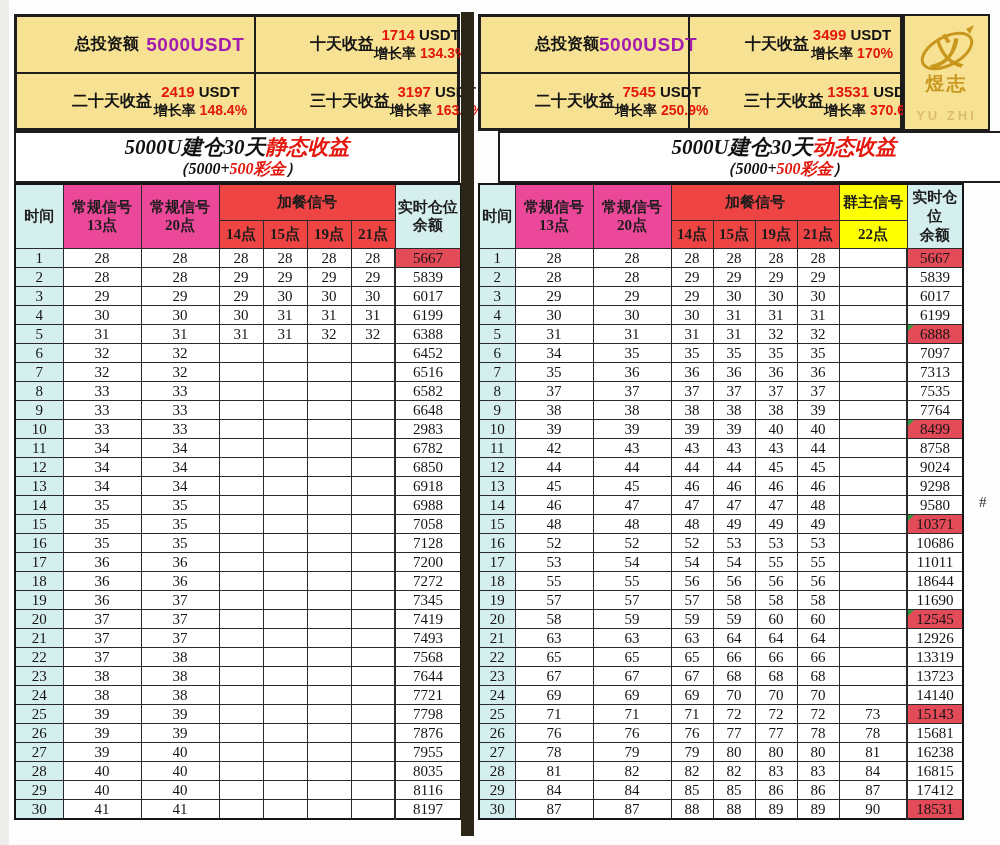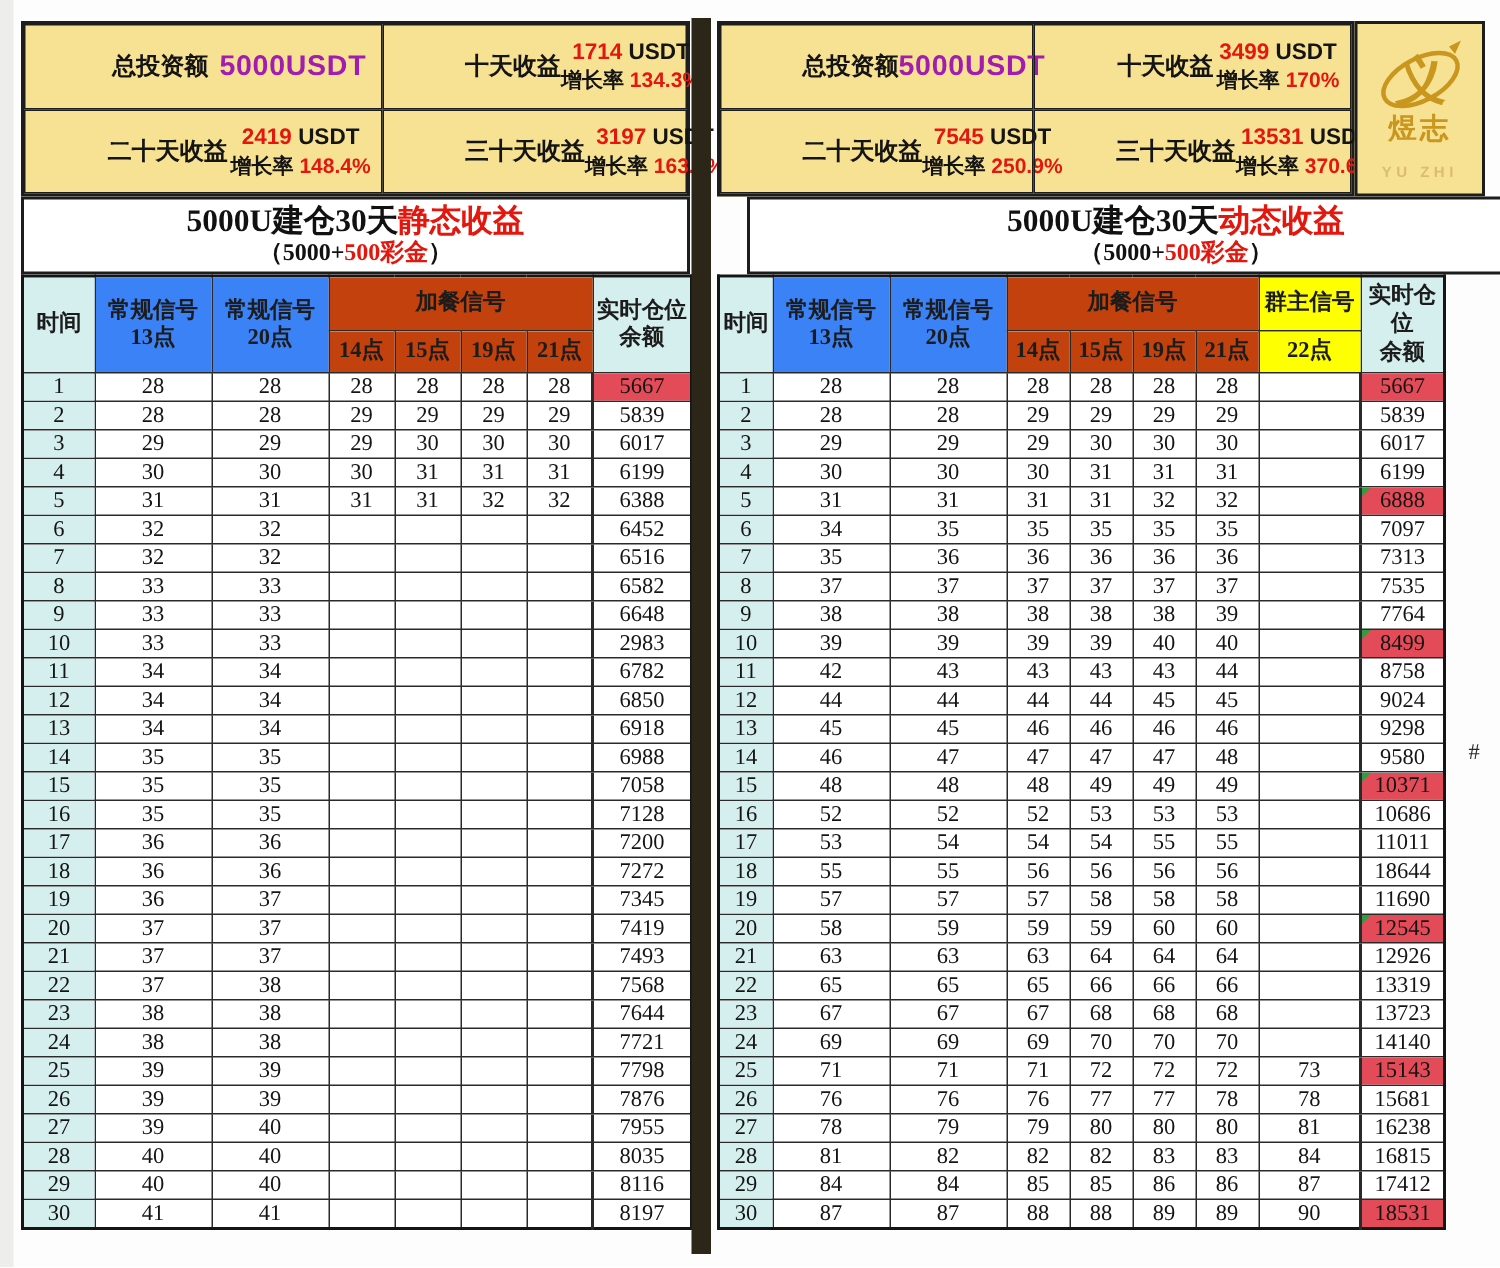--- a/index.html
+++ b/index.html
@@ -17,40 +17,40 @@
   .gval .line1{font-size:15px;font-weight:bold;color:#141414;white-space:nowrap;}
   .gval .line2{font-size:14px;font-weight:bold;color:#141414;white-space:nowrap;}
   .red{color:#e3170d;}
 
   
   .logo-cell{position:absolute;left:903px;top:14px;width:87px;height:117px;background:#f7e294;
              border:2px solid #1d1d1d;box-sizing:border-box;display:flex;flex-direction:column;
              align-items:center;justify-content:center;}
   .logo-name{font-family:"Liberation Serif","DejaVu Serif",serif;font-size:19px;font-weight:bold;
              color:#c9961e;letter-spacing:2px;margin-top:-4px;}
-  .logo-latin{font-size:10px;font-weight:bold;color:#dcbd6e;letter-spacing:3px;margin-top:11px;}
+  .logo-latin{font-size:13px;font-weight:bold;color:#dcbd6e;letter-spacing:3px;margin-top:11px;}
 
   
   .titleband{position:absolute;background:#ffffff;border:2px solid #1d1d1d;box-sizing:border-box;
              display:flex;flex-direction:column;align-items:center;justify-content:center;
-             font-family:"Liberation Serif","DejaVu Serif",serif;}
+             font-family:"Liberation Serif","DejaVu Serif",serif;font-style:italic;}
   .titleband .t1{font-size:21px;font-weight:bold;color:#111;line-height:1.1;}
   .titleband .t2{font-size:16px;font-weight:bold;color:#111;line-height:1.2;}
 
   
   .tablewrap{position:absolute;}
   table.grid{border-collapse:collapse;table-layout:fixed;background:#ffffff;border:2px solid #151515;
              font-family:"Liberation Serif","DejaVu Serif",serif;}
   table.grid th,table.grid td{border:1px solid #2a2a2a;text-align:center;padding:0;margin:0;
              overflow:hidden;position:relative;box-sizing:border-box;}
   table.grid th{font-size:15px;font-weight:bold;color:#1c1c1c;line-height:1.25;}
   table.grid td{height:19px;line-height:18px;font-size:15px;color:#141414;}
   .h-cyan{background:#d4efed;}
-  .h-yel{background:#3b82f6;}
-  .h-red{background:#c2410c;color:#241a10;}
+  .h-yel{background:#ec4899;}
+  .h-red{background:#ef4444;color:#241a10;}
   .h-bright{background:#feff01;}
   .c-day{background:#d4efed;}
   .c-bal{border-left-width:2px !important;}
   td.hl{background:#e34b58;color:#5e1011;}
   td.gc::after{content:"";position:absolute;top:0;left:0;width:0;height:0;
                border-top:6px solid #2f9e3f;border-right:6px solid transparent;}
   td.ghost{border-color:#e3e3e3;}
 
   
   .divider{position:absolute;left:461px;top:12px;width:13px;height:824px;background:#2b2618;}

